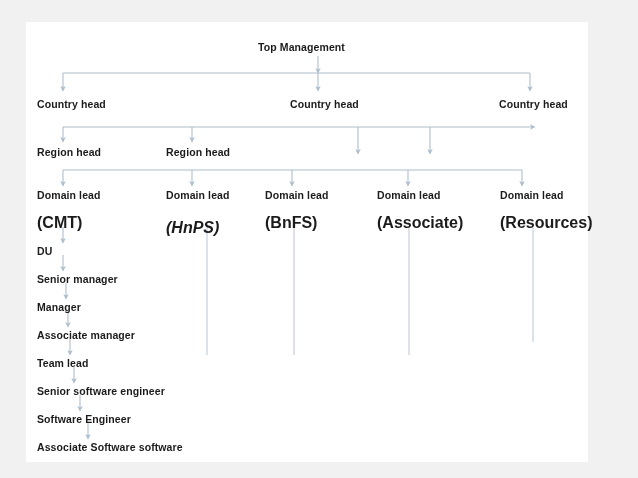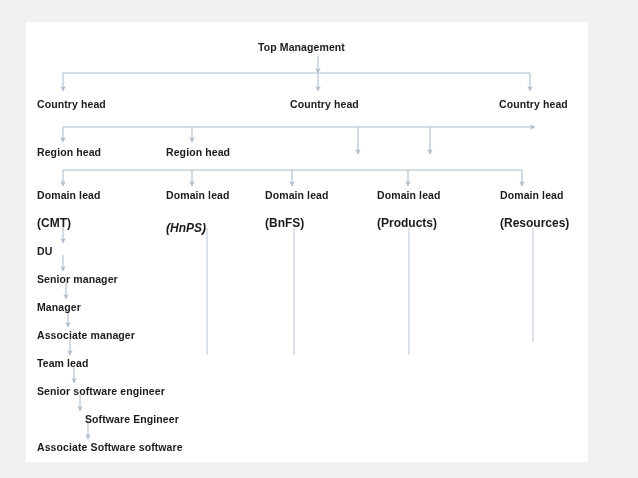--- a/index.html
+++ b/index.html
@@ -34,21 +34,21 @@
     font-size: 10.5px;
     font-weight: bold;
     color: #1b1b1b;
     white-space: nowrap;
     letter-spacing: 0.1px;
     line-height: 12px;
   }
   .sub {
     position: absolute;
     font-family: "Liberation Sans", sans-serif;
-    font-size: 12px;
+    font-size: 16px;
     font-weight: bold;
     color: #1b1b1b;
     white-space: nowrap;
     line-height: 12px;
   }
   svg.wires {
     position: absolute;
     left: 0;
     top: 0;
     width: 638px;
@@ -127,25 +127,25 @@
 
   <div class="node" style="left:37px; top:189px;">Domain lead</div>
   <div class="node" style="left:166px; top:189px;">Domain lead</div>
   <div class="node" style="left:265px; top:189px;">Domain lead</div>
   <div class="node" style="left:377px; top:189px;">Domain lead</div>
   <div class="node" style="left:500px; top:189px;">Domain lead</div>
 
   <div class="sub" style="left:37px; top:217px;">(CMT)</div>
   <div class="sub" style="left:166px; top:222px;font-style:italic;">(HnPS)</div>
   <div class="sub" style="left:265px; top:217px;">(BnFS)</div>
-  <div class="sub" style="left:377px; top:217px;">(Products)</div>
+  <div class="sub" style="left:377px; top:217px;">(Associate)</div>
   <div class="sub" style="left:500px; top:217px;">(Resources)</div>
 
   <div class="node" style="left:37px; top:245px;">DU</div>
   <div class="node" style="left:37px; top:273px;">Senior manager</div>
   <div class="node" style="left:37px; top:301px;">Manager</div>
   <div class="node" style="left:37px; top:329px;">Associate manager</div>
   <div class="node" style="left:37px; top:357px;">Team lead</div>
   <div class="node" style="left:37px; top:385px;">Senior software engineer</div>
-  <div class="node" style="left:37px; top:413px;margin-left:48px;">Software Engineer</div>
+  <div class="node" style="left:37px; top:413px;">Software Engineer</div>
   <div class="node" style="left:37px; top:441px;">Associate Software software</div>
 
 </div>
 
 </body></html>

